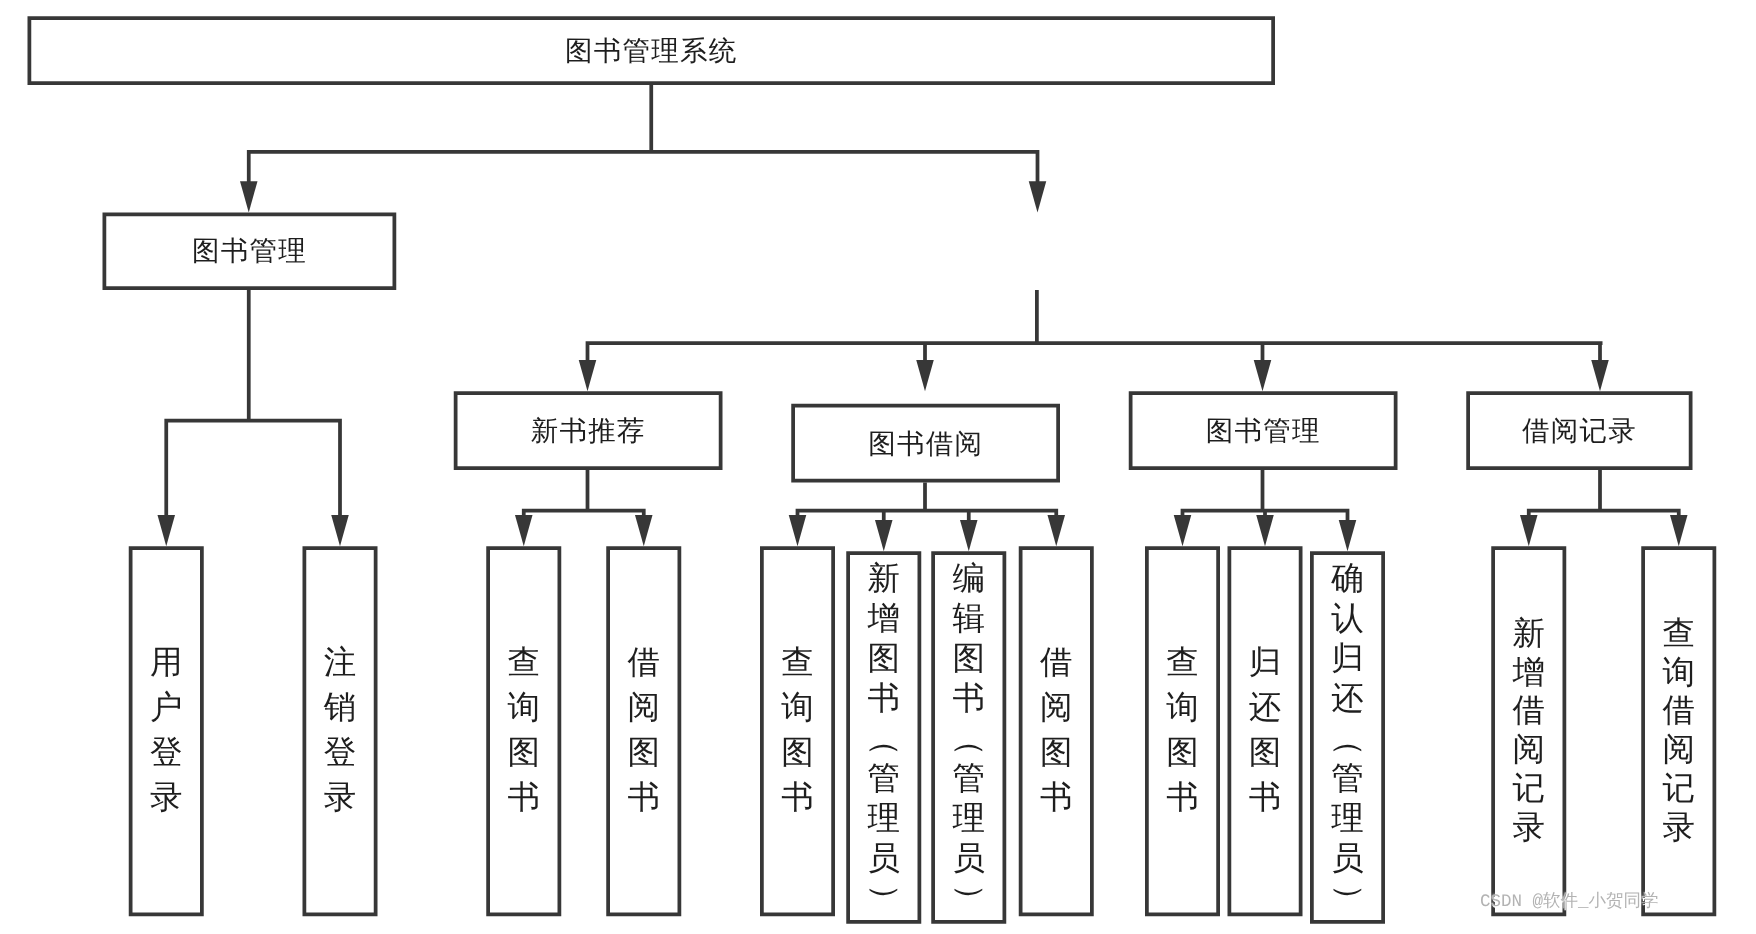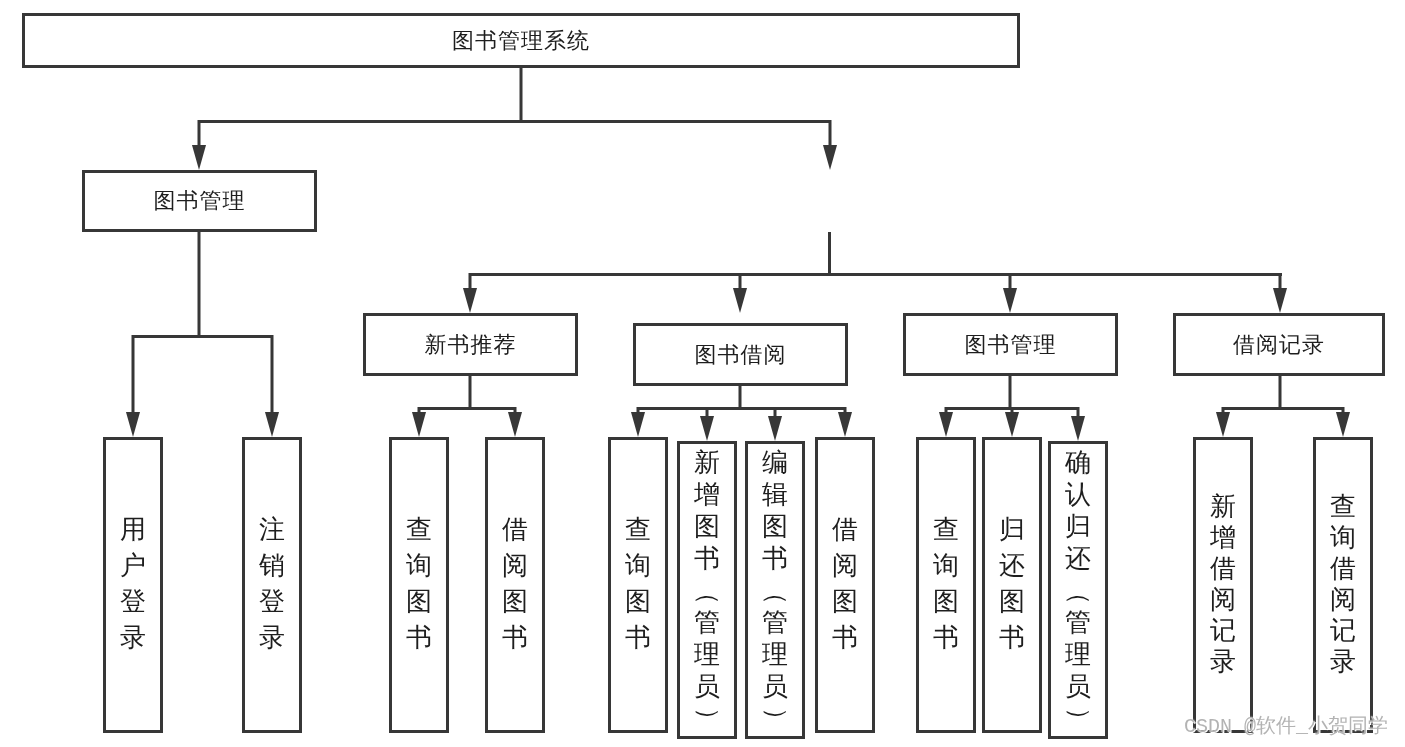--- a/index.html
+++ b/index.html
@@ -20,21 +20,21 @@
     color:#1e1e1e; z-index:2;
   }
   .hbox { font-size:22px; letter-spacing:1px; white-space:nowrap; }
   .vbox { flex-direction:column; gap:10px; font-size:26px; line-height:1; }
   .vbox.v6 { gap:5px; }
   .vbox.vtop { justify-content:flex-start; padding-top:7px; gap:6px; }
   .vchar { display:block; }
   .vparen { transform:rotate(90deg); }
   .watermark {
     position:absolute; left:1184px; top:712px;
-    font-size:20px; color:#b3b3b3; z-index:4;
+    font-size:14px; color:#b3b3b3; z-index:4;
     text-shadow:0 0 2px #ffffff, 1px 1px 0 #ffffff;
     white-space:nowrap;
   }
 </style>
 </head>
 <body>
 
 <div class="canvas">
 
   <svg class="wires" viewBox="0 0 1405 747">
@@ -78,21 +78,21 @@
 
   <div class="box hbox" style="left:363px;top:313px;width:215px;height:63px">
     <span>新书推荐</span>
   </div>
   <div class="box hbox" style="left:633px;top:323px;width:215px;height:63px">
     <span>图书借阅</span>
   </div>
   <div class="box hbox" style="left:903px;top:313px;width:215px;height:63px">
     <span>图书管理</span>
   </div>
-  <div class="box hbox" style="left:1173px;top:313px;width:212px;height:63px">
+  <div class="box hbox" style="left:1173px;top:313px;width:181px;height:63px">
     <span>借阅记录</span>
   </div>
 
   <div class="box vbox" style="left:103px;top:437px;width:60px;height:296px">
       <span class="vchar">用</span>
       <span class="vchar">户</span>
       <span class="vchar">登</span>
       <span class="vchar">录</span>
     </div>
   <div class="box vbox" style="left:242px;top:437px;width:60px;height:296px">

